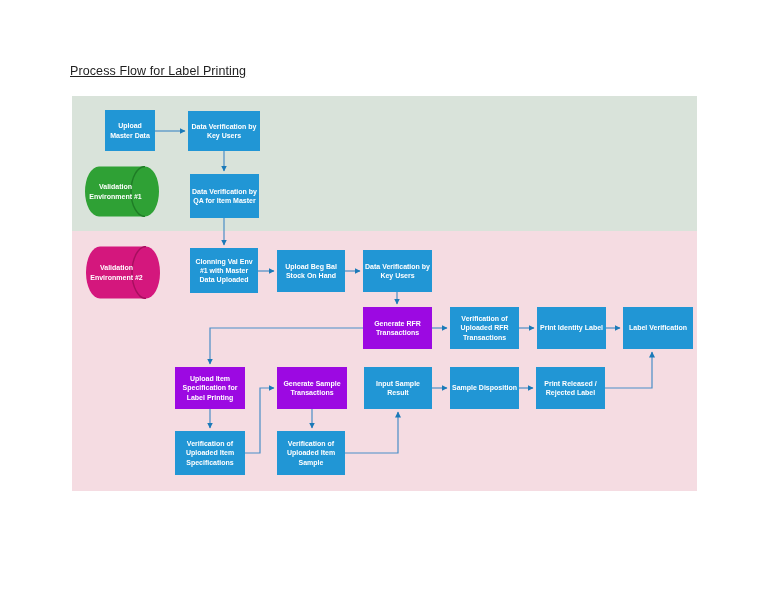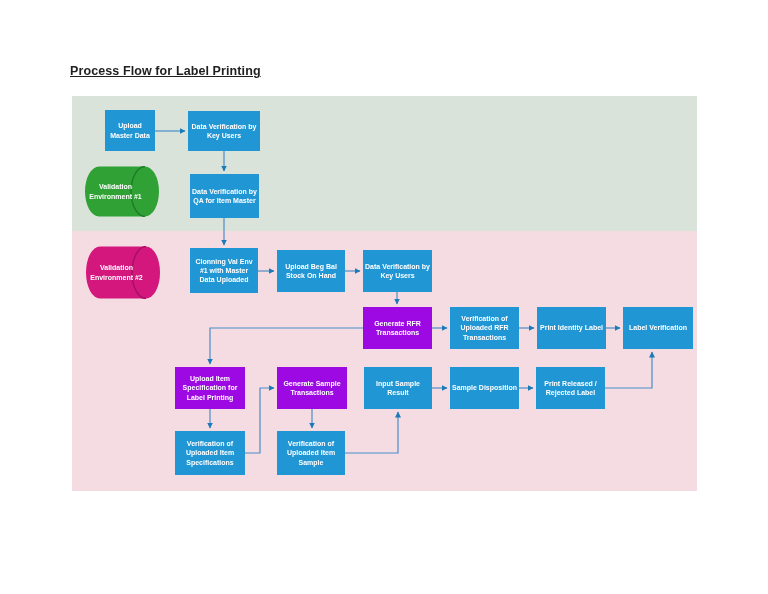--- a/index.html
+++ b/index.html
@@ -16,21 +16,21 @@
     --title-color: #1f1f1f;
   }
   html, body { margin:0; padding:0; }
   body {
     width:768px; height:594px; background:#ffffff;
     font-family:"Liberation Sans", sans-serif;
     position:relative; overflow:hidden;
   }
   .page-title {
     position:absolute; left:70px; top:64px; margin:0;
-    font-size:12.5px; font-weight:bold; text-decoration:underline;
+    font-size:12.5px; font-weight:normal; text-decoration:underline;
     color:var(--title-color); letter-spacing:0.1px;
   }
   .region { position:absolute; }
   .region-green { left:72px; top:96px; width:625px; height:135px; background:var(--green-bg); }
   .region-pink  { left:72px; top:231px; width:625px; height:260px; background:var(--pink-bg); }
 
   .node {
     position:absolute; box-sizing:border-box;
     display:flex; align-items:center; justify-content:center;
     text-align:center; color:#ffffff; font-weight:bold;

